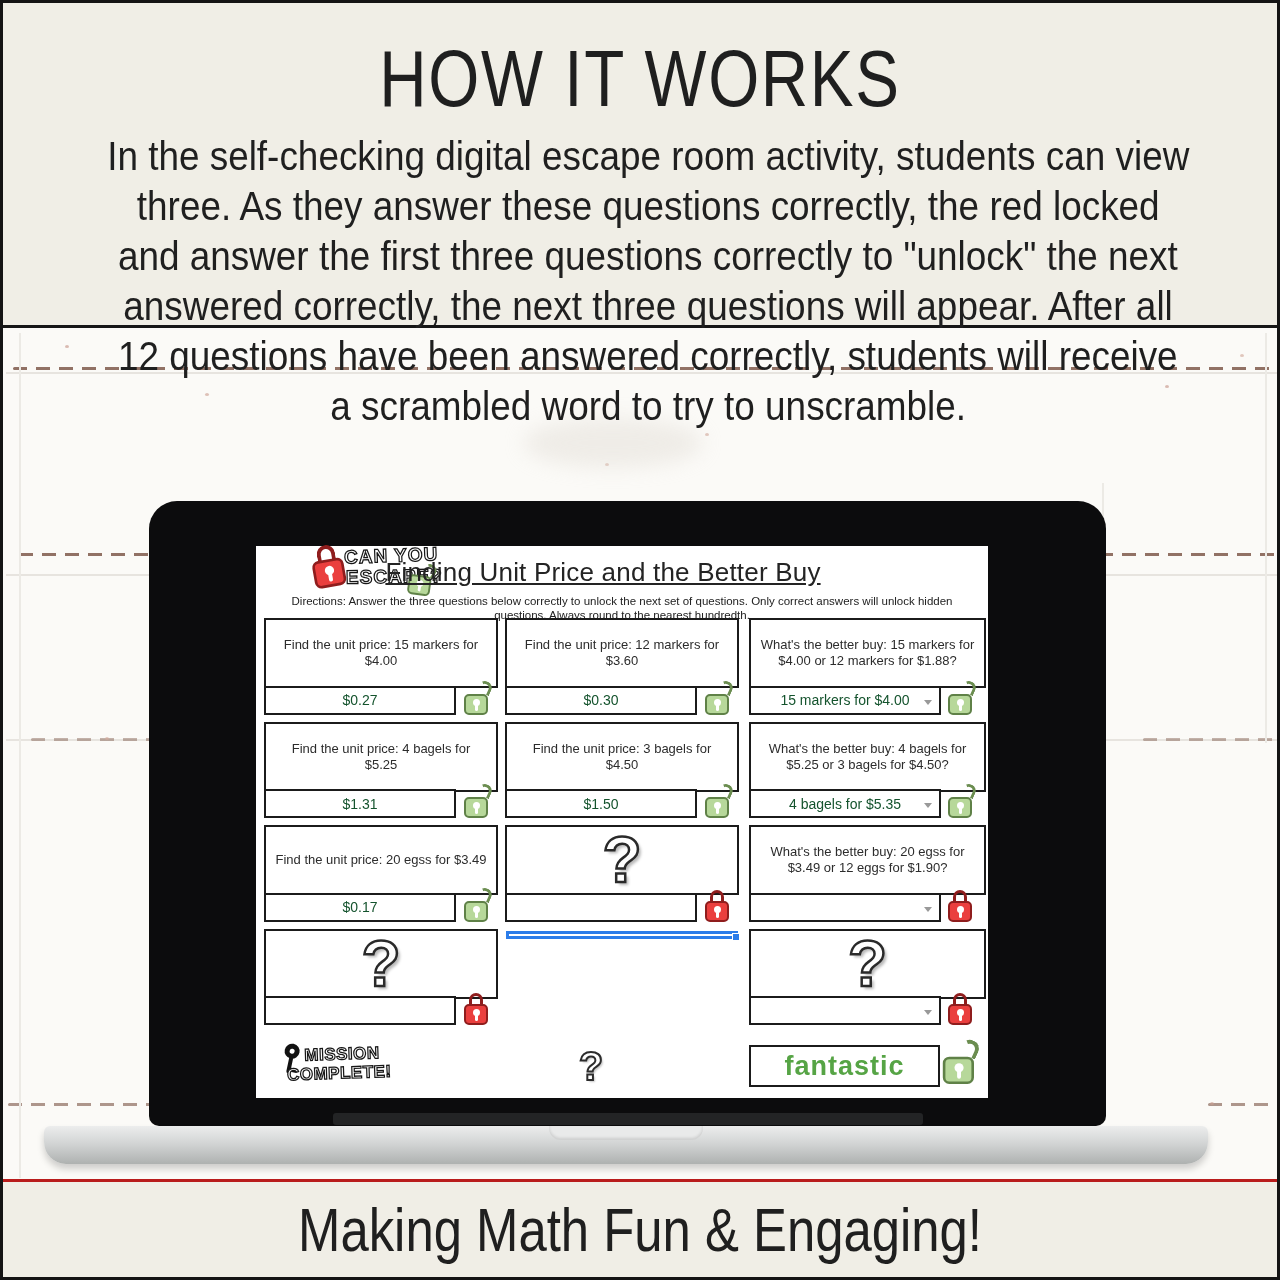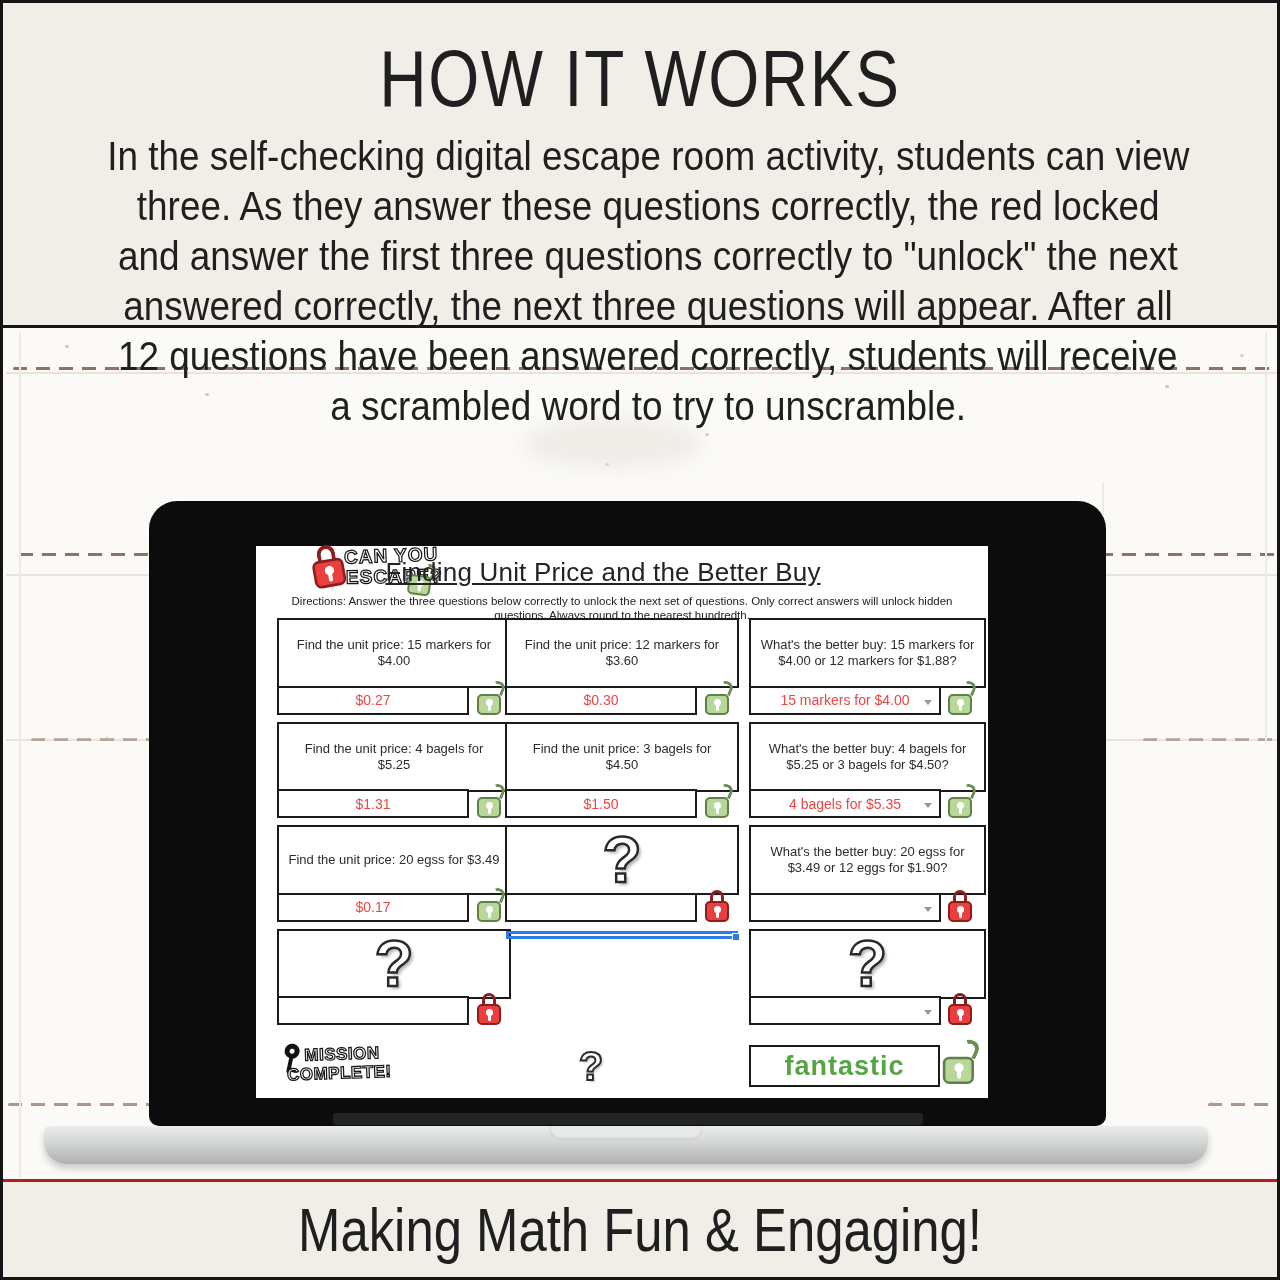--- a/index.html
+++ b/index.html
@@ -50,29 +50,29 @@
   .logo { position:absolute; left:60px; top:-2px; width:130px; height:56px; }
   .outline-txt { color:#fff; -webkit-text-stroke:1.25px #171717; font-weight:700; }
   .logo-line1 { position:absolute; left:28px; top:1px; font-size:19px; letter-spacing:1px; transform:rotate(-2deg); }
   .logo-line2 { position:absolute; left:30px; top:22px; font-size:19px; letter-spacing:1px; transform:rotate(-1deg); }
   .screen-title { position:absolute; left:0; top:11px; width:694px; text-align:center; font-size:26px;
     font-weight:500; color:#242424; letter-spacing:.2px;text-decoration:underline; }
   .directions { position:absolute; left:14px; top:49px; width:704px; text-align:center; font-size:11.5px;
     line-height:13.5px; color:#222; }
   
   .col { position:absolute; top:72px; }
-  .colA { left:21px;   width:234px; }
+  .colA { left:8px;   width:234px; }
   .colB { left:249px; width:234px; }
   .colC { left:493px; width:237px; }
   .card { position:relative; margin-bottom:7px; }
   .qbox { height:70px; border:2.5px solid #1b1b1b; background:#fff; display:flex; align-items:center;
     justify-content:center; text-align:center; font-size:13px; line-height:16px; color:#2c2c2c; padding:2px 8px; }
   .arow { position:relative; height:29px; margin-top:-2.5px; }
   .abox { position:absolute; left:0; top:0; width:192px; height:29px; border:2.5px solid #1b1b1b; background:#fff;
-    display:flex; align-items:center; justify-content:center; font-size:14px; color:#ef4444; }
+    display:flex; align-items:center; justify-content:center; font-size:14px; color:#14532d; }
   .dd { position:absolute; right:7px; top:12px; width:0; height:0; border-left:4px solid transparent;
     border-right:4px solid transparent; border-top:5px solid #999; }
   .qmark { font-size:64px; font-weight:700; color:#fefefe; -webkit-text-stroke:2.5px #2a2a2a;
     text-shadow:3px 3px 3px rgba(0,0,0,.28); }
   
   .lock { position:absolute; right:10px; bottom:0; width:24px; height:32px; }
   .colC .lock { right:14px; }
   .lockbody { position:absolute; left:0; bottom:0; width:24px; height:21px; border-radius:5px; }
   .lock[data-state="unlocked"] .lockbody { background:#b7d89a; border:2px solid #5f8147; }
   .lock[data-state="locked"]   .lockbody { background:#ea3f3e; border:2px solid #8f1d1d; }

